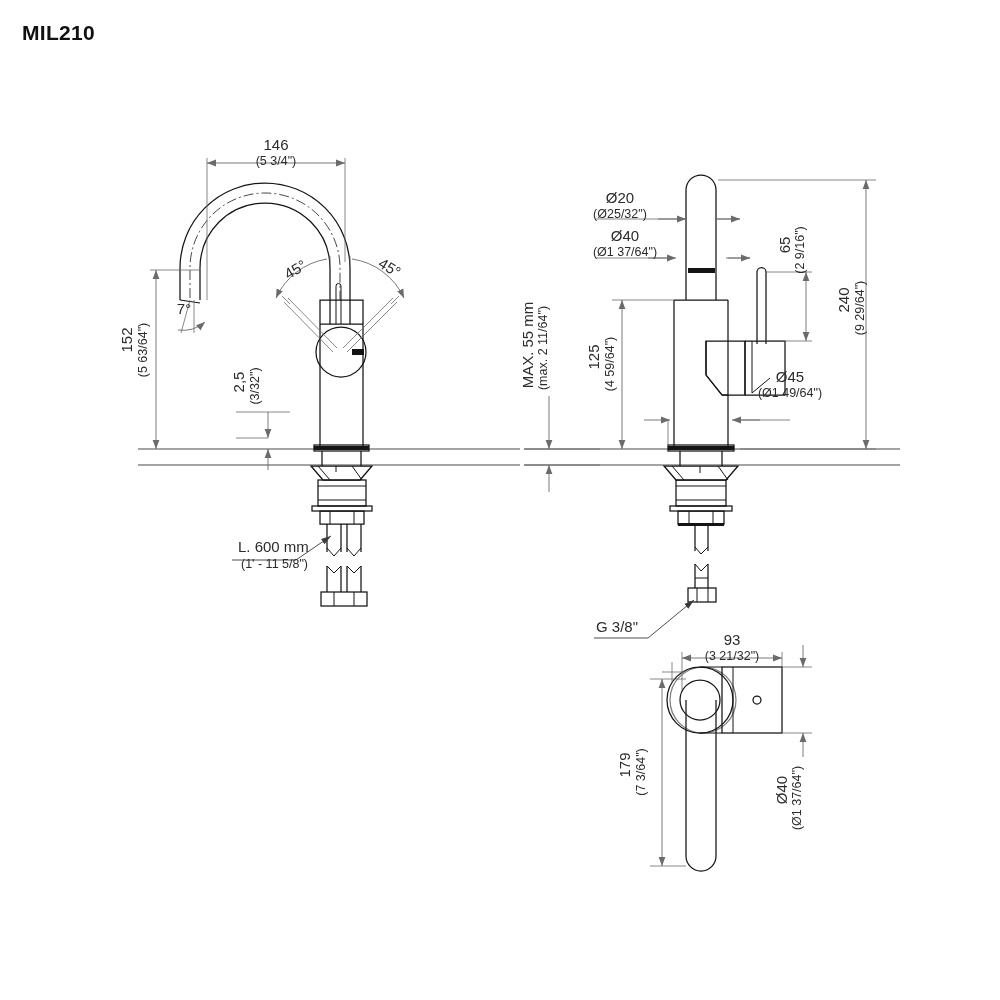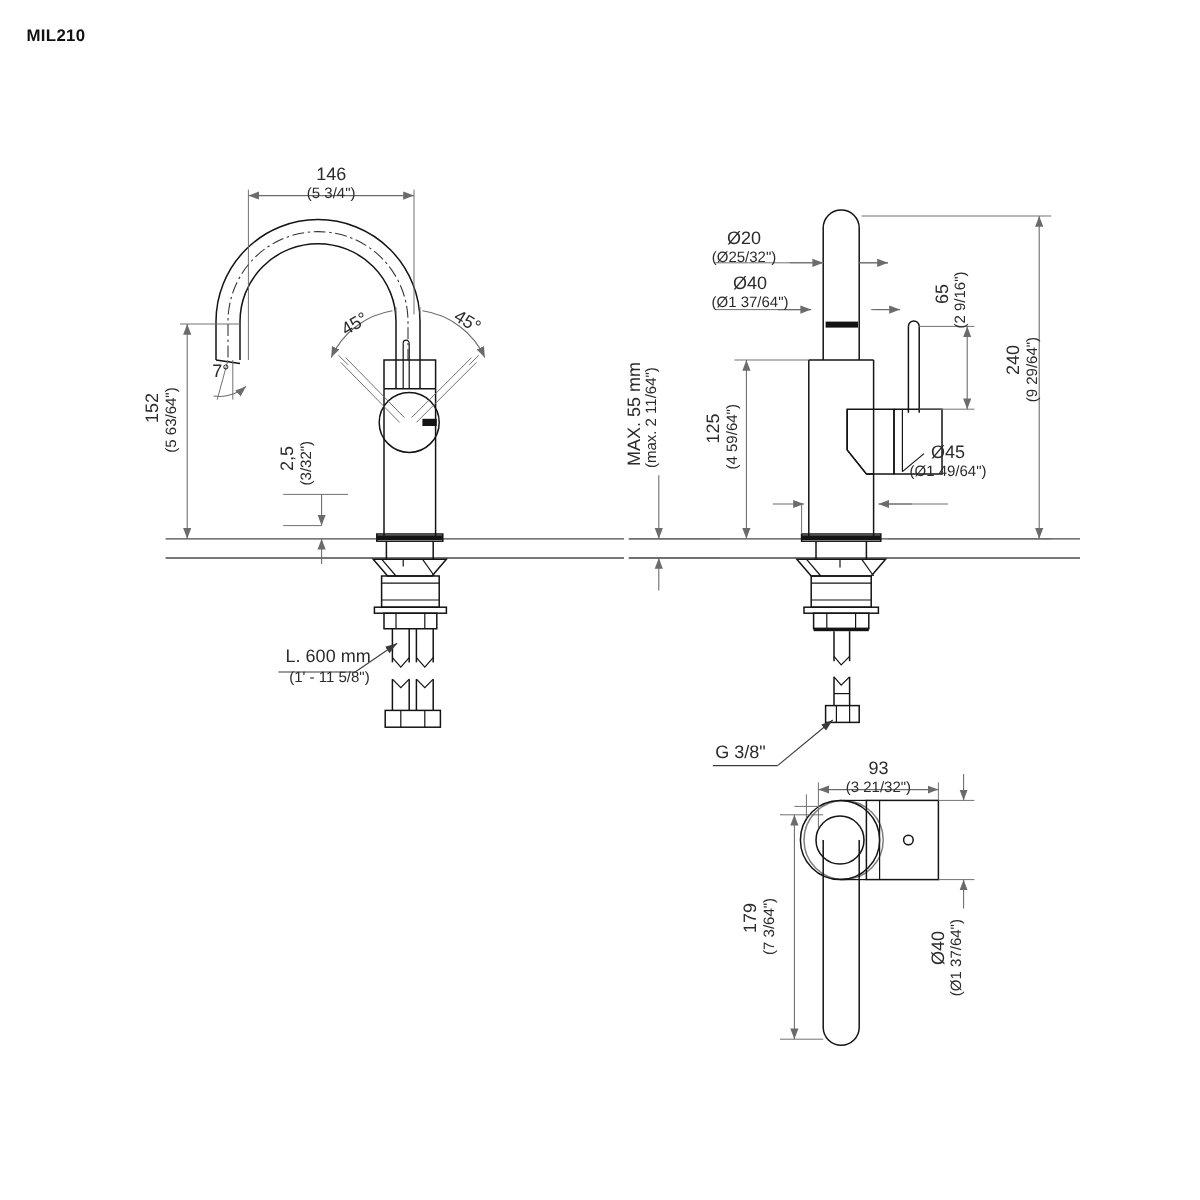--- a/index.html
+++ b/index.html
@@ -7,21 +7,21 @@
   body{
     width:1000px;height:1000px;
     font-family:"Liberation Sans","DejaVu Sans",sans-serif;
     color:#1a1a1a;
     overflow:hidden;
     position:relative;
   }
   #sheet{position:absolute;inset:0;width:1000px;height:1000px;}
   #title{
     position:absolute;left:22px;top:21px;
-    font-size:14px;font-weight:bold;letter-spacing:.3px;
+    font-size:21px;font-weight:bold;letter-spacing:.3px;
     color:#111;
   }
   svg{position:absolute;left:0;top:0;width:1000px;height:1000px;}
   text{font-family:"Liberation Sans","DejaVu Sans",sans-serif;fill:#2b2b2b;}
   .dimtxt{font-size:15px;}
   .dimsub{font-size:12.5px;}
   .part{fill:none;stroke:#141414;stroke-width:1.25;}
   .partthin{fill:none;stroke:#141414;stroke-width:1;}
   .dim{fill:none;stroke:#6b6b6b;stroke-width:.9;}
   .ext{fill:none;stroke:#6b6b6b;stroke-width:.8;}

